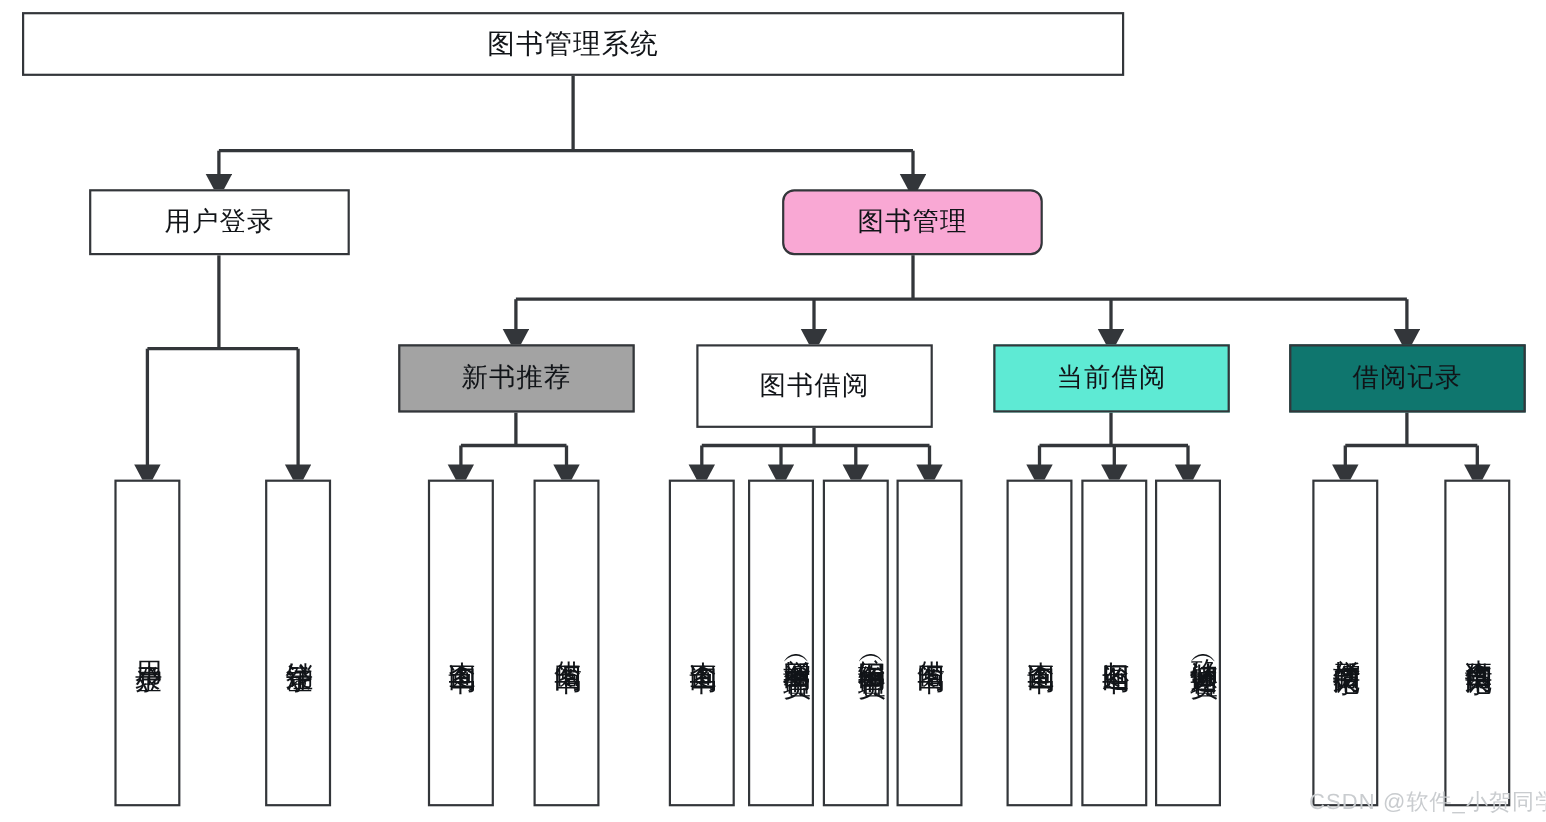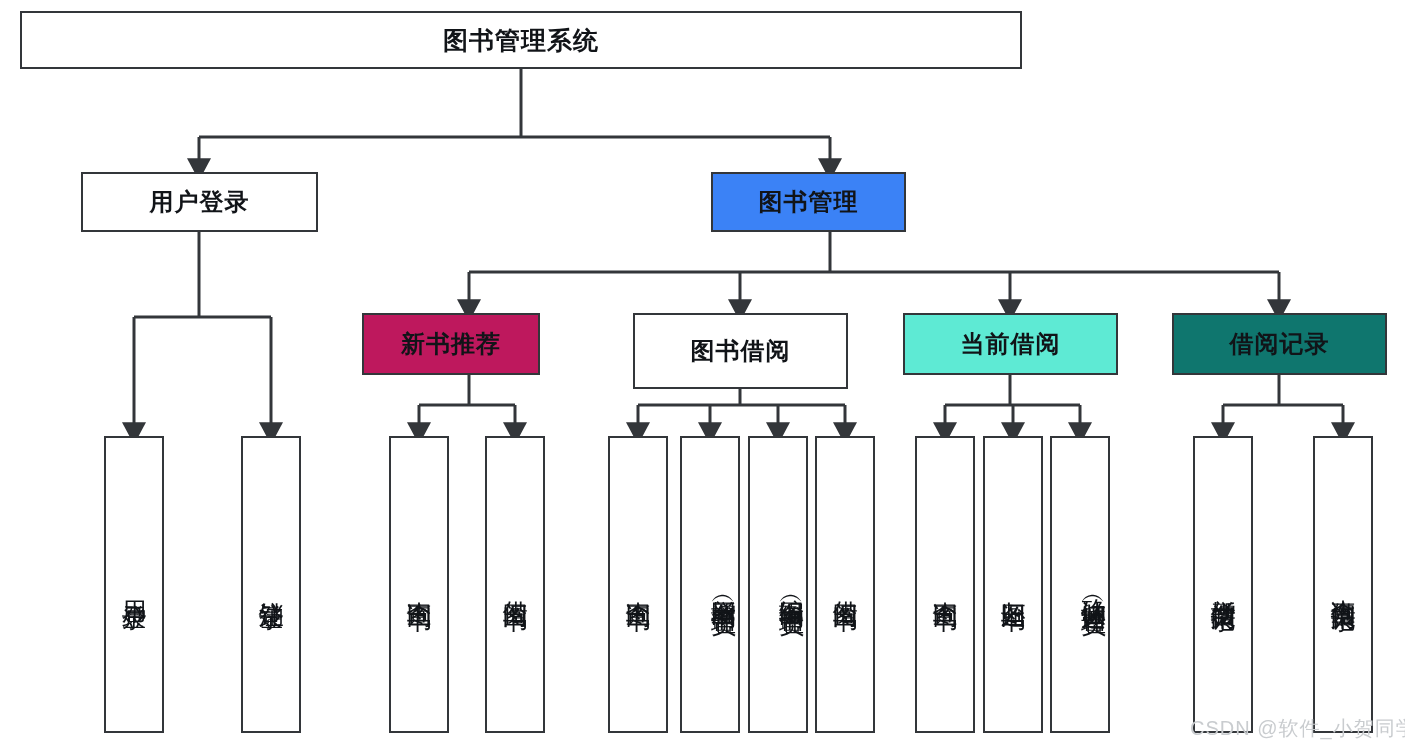--- a/index.html
+++ b/index.html
@@ -26,21 +26,20 @@
     border:2px solid #33363a;
     display:flex;
     align-items:center;
     justify-content:center;
     color:#111418;
   }
   .node.h-node{
     font-size:24px;
     letter-spacing:1px;
     line-height:1;
-    font-weight:bold;
   }
   .node.h-node.title-node{font-size:25px;}
   .node.v-node{
     writing-mode:vertical-rl;
     text-orientation:upright;
     font-size:25px;
     line-height:1.18;
     letter-spacing:2px;
     padding-top:6px;
     align-items:flex-start;
@@ -107,26 +106,26 @@
       <path d="M1279,375 L1279,405"></path>
       <path d="M1223,405 L1343,405"></path>
       <path d="M1223,405 L1223,430" marker-end="url(#arrow)"></path>
       <path d="M1343,405 L1343,430" marker-end="url(#arrow)"></path>
     </g>
   </svg>
 
   <div class="node h-node title-node" style="left: 20px; top: 11px; width: 1002px; height: 58px; border-color: rgb(51, 54, 58); background: rgb(255, 255, 255); color: rgb(17, 20, 24);">图书管理系统</div>
 
   <div class="node h-node" style="left: 81px; top: 172px; width: 237px; height: 60px; border-color: rgb(51, 54, 58); background: rgb(255, 255, 255); color: rgb(17, 20, 24);">用户登录</div>
-  <div class="node h-node" style="left: 711px; top: 172px; width: 195px; height: 60px; border-color: rgb(51, 54, 58); background: #3b82f6; color: rgb(17, 20, 24);">图书管理</div>
+  <div class="node h-node" style="left: 711px; top: 172px; width: 237px; height: 60px; border-color: rgb(51, 54, 58); background: #f9a8d4; color: rgb(17, 20, 24); border-radius: 11px;">图书管理</div>
 
   <div class="node v-node v-short" style="left: 104px; top: 436px; width: 60px; height: 297px; border-color: rgb(51, 54, 58); background: rgb(255, 255, 255); color: rgb(17, 20, 24);">用户登录</div>
   <div class="node v-node v-short" style="left: 241px; top: 436px; width: 60px; height: 297px; border-color: rgb(51, 54, 58); background: rgb(255, 255, 255); color: rgb(17, 20, 24);">注销登录</div>
 
-  <div class="node h-node" style="left: 362px; top: 313px; width: 178px; height: 62px; border-color: rgb(51, 54, 58); background: #be185d; color: rgb(17, 20, 24);">新书推荐</div>
+  <div class="node h-node" style="left: 362px; top: 313px; width: 215px; height: 62px; border-color: rgb(51, 54, 58); background: #a3a3a3; color: rgb(17, 20, 24);">新书推荐</div>
   <div class="node h-node" style="left: 633px; top: 313px; width: 215px; height: 76px; border-color: rgb(51, 54, 58); background: rgb(255, 255, 255); color: rgb(17, 20, 24);">图书借阅</div>
   <div class="node h-node" style="left: 903px; top: 313px; width: 215px; height: 62px; border-color: rgb(51, 54, 58); background: #5eead4; color: rgb(17, 20, 24);">当前借阅</div>
   <div class="node h-node" style="left: 1172px; top: 313px; width: 215px; height: 62px; border-color: rgb(51, 54, 58); background: #0f766e; color: rgb(17, 20, 24);">借阅记录</div>
 
   <div class="node v-node v-short" style="left: 389px; top: 436px; width: 60px; height: 297px; border-color: rgb(51, 54, 58); background: rgb(255, 255, 255); color: rgb(17, 20, 24);">查询图书</div>
   <div class="node v-node v-short" style="left: 485px; top: 436px; width: 60px; height: 297px; border-color: rgb(51, 54, 58); background: rgb(255, 255, 255); color: rgb(17, 20, 24);">借阅图书</div>
 
   <div class="node v-node v-short" style="left: 608px; top: 436px; width: 60px; height: 297px; border-color: rgb(51, 54, 58); background: rgb(255, 255, 255); color: rgb(17, 20, 24);">查询图书</div>
   <div class="node v-node" style="left: 680px; top: 436px; width: 60px; height: 297px; border-color: rgb(51, 54, 58); background: rgb(255, 255, 255); color: rgb(17, 20, 24);">新增图书（管理员）</div>
   <div class="node v-node" style="left: 748px; top: 436px; width: 60px; height: 297px; border-color: rgb(51, 54, 58); background: rgb(255, 255, 255); color: rgb(17, 20, 24);">编辑图书（管理员）</div>

